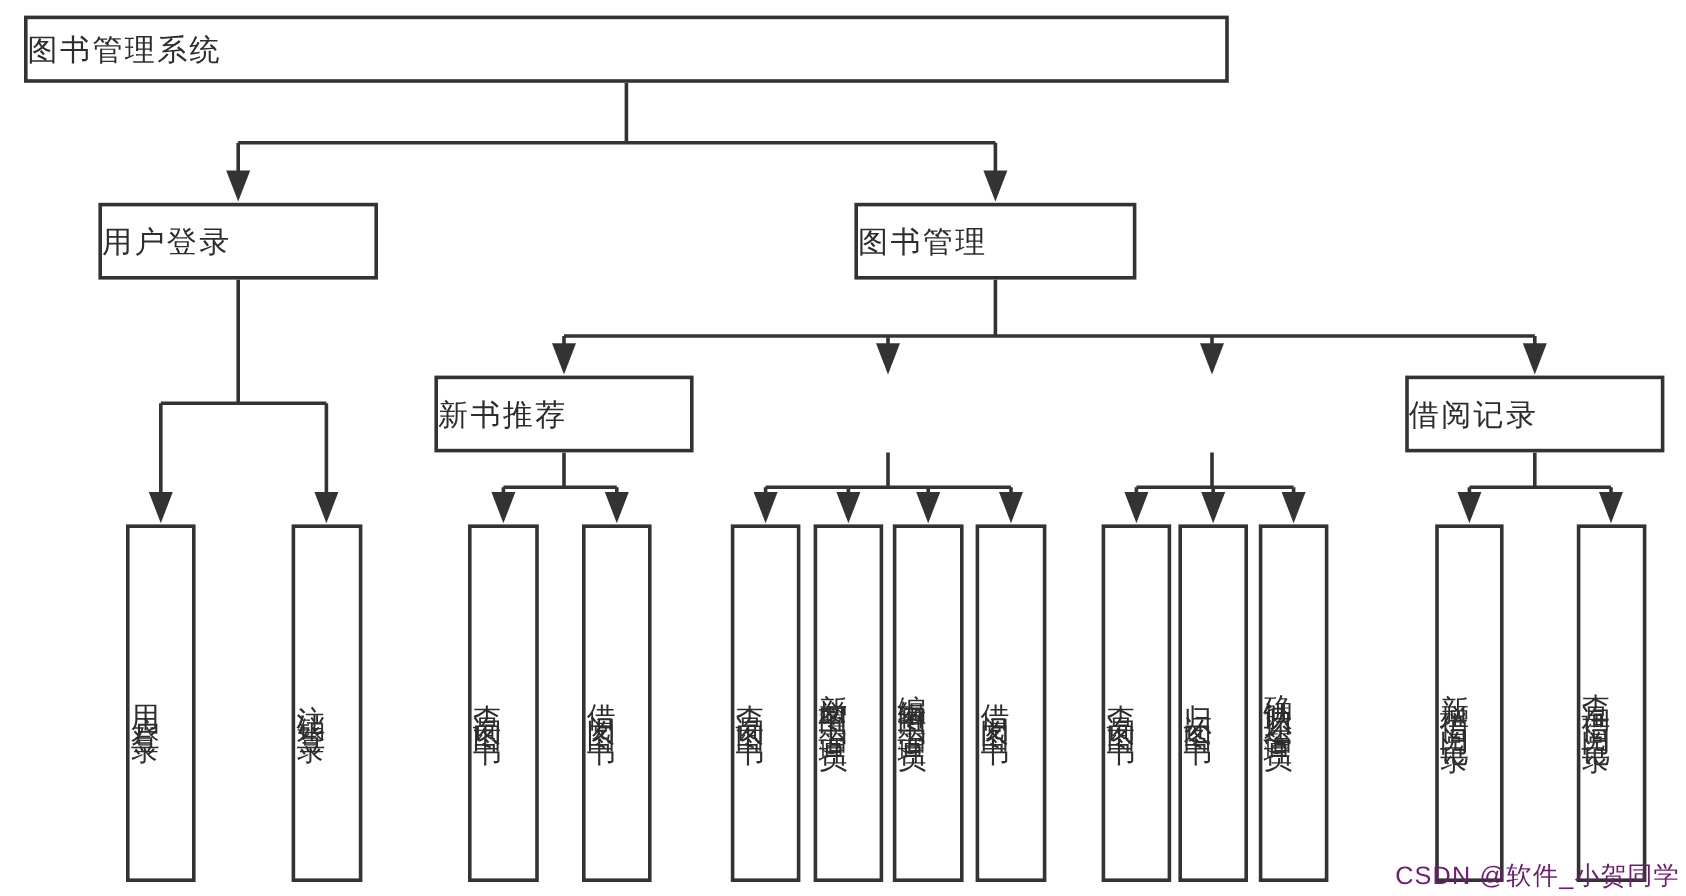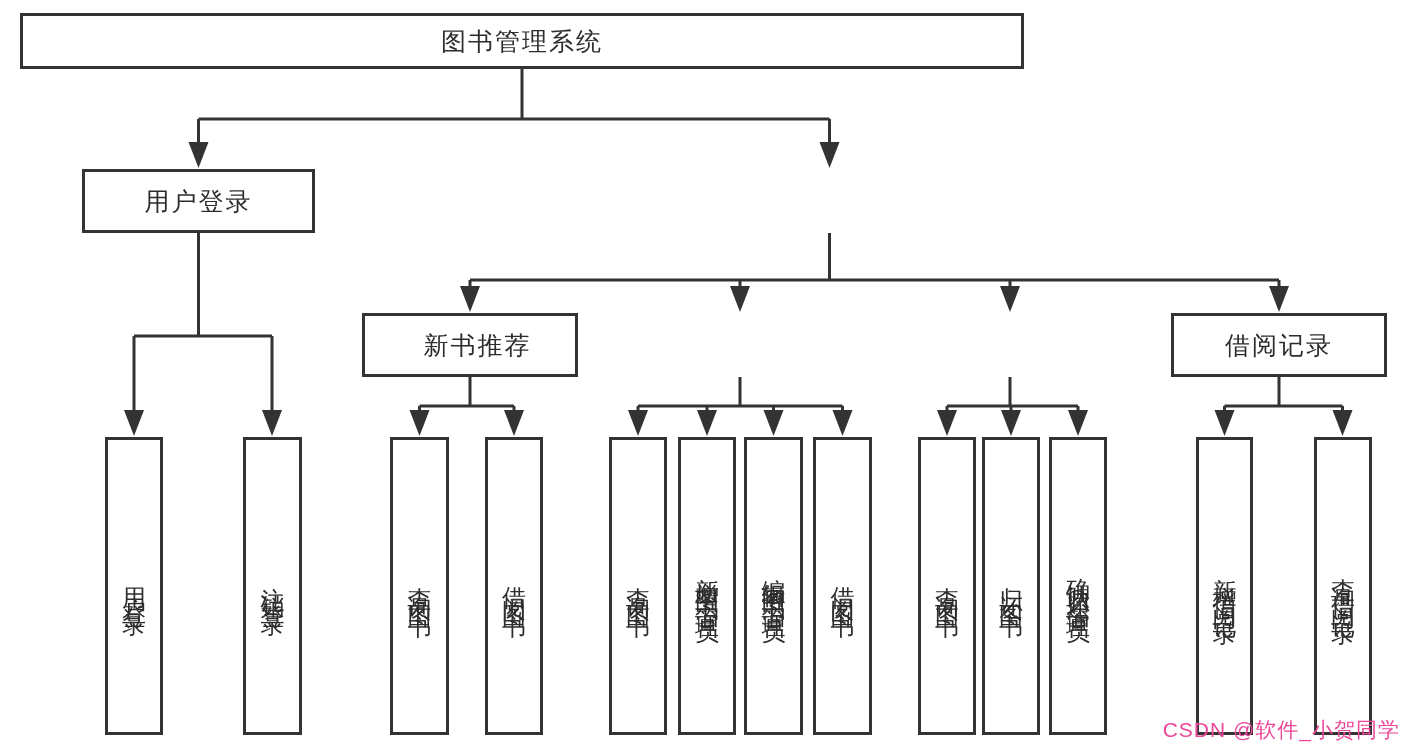--- a/index.html
+++ b/index.html
@@ -22,21 +22,21 @@
     width: 1405px;
     height: 747px;
   }
   .node {
     position: absolute;
     box-sizing: border-box;
     border: 3px solid #333333;
     background: #ffffff;
     display: flex;
     align-items: center;
-    justify-content: center;
+    justify-content: flex-start;
     color: #2d2d2d;
   }
   .node .lbl {
     font-size: 25px;
     letter-spacing: 2px;
     white-space: nowrap;
     color: #2d2d2d;
   }
   .leaf .lbl {
     writing-mode: vertical-rl;
@@ -48,21 +48,21 @@
   }
   .leaf.long .lbl {
     letter-spacing: 6px;
   }
   .watermark {
     position: absolute;
     right: 5px;
     top: 716px;
     font-size: 21px;
     letter-spacing: 1px;
-    color: #ec4899;
+    color: #701a75;
     z-index: 10;
     white-space: nowrap;
   }
 </style>
 </head>
 <body>
 
 <div class="canvas">
 
   <svg class="connectors" viewBox="0 0 1405 747" xmlns="http://www.w3.org/2000/svg">
@@ -105,22 +105,25 @@
     </g>
   </svg>
 
   <div class="node" style="left:20px; top:13px; width:1004px; height:56px;">
     <span class="lbl">图书管理系统</span>
   </div>
 
   <div class="node" style="left:82px; top:169px; width:233px; height:64px;">
     <span class="lbl">用户登录</span>
   </div>
+  <div class="node" style="left:712px; top:169px; width:235px; height:64px;">
+    <span class="lbl">图书管理</span>
+  </div>
 
-  <div class="node" style="left:362px; top:313px; width:216px; height:64px;padding-left:15px;">
+  <div class="node" style="left:362px; top:313px; width:216px; height:64px;">
     <span class="lbl">新书推荐</span>
   </div>
   <div class="node" style="left:1171px; top:313px; width:216px; height:64px;">
     <span class="lbl">借阅记录</span>
   </div>
 
   <div class="node leaf" style="left:105px; top:437px; width:58px; height:298px;">
     <span class="lbl">用户登录</span>
   </div>
   <div class="node leaf" style="left:243px; top:437px; width:59px; height:298px;">

